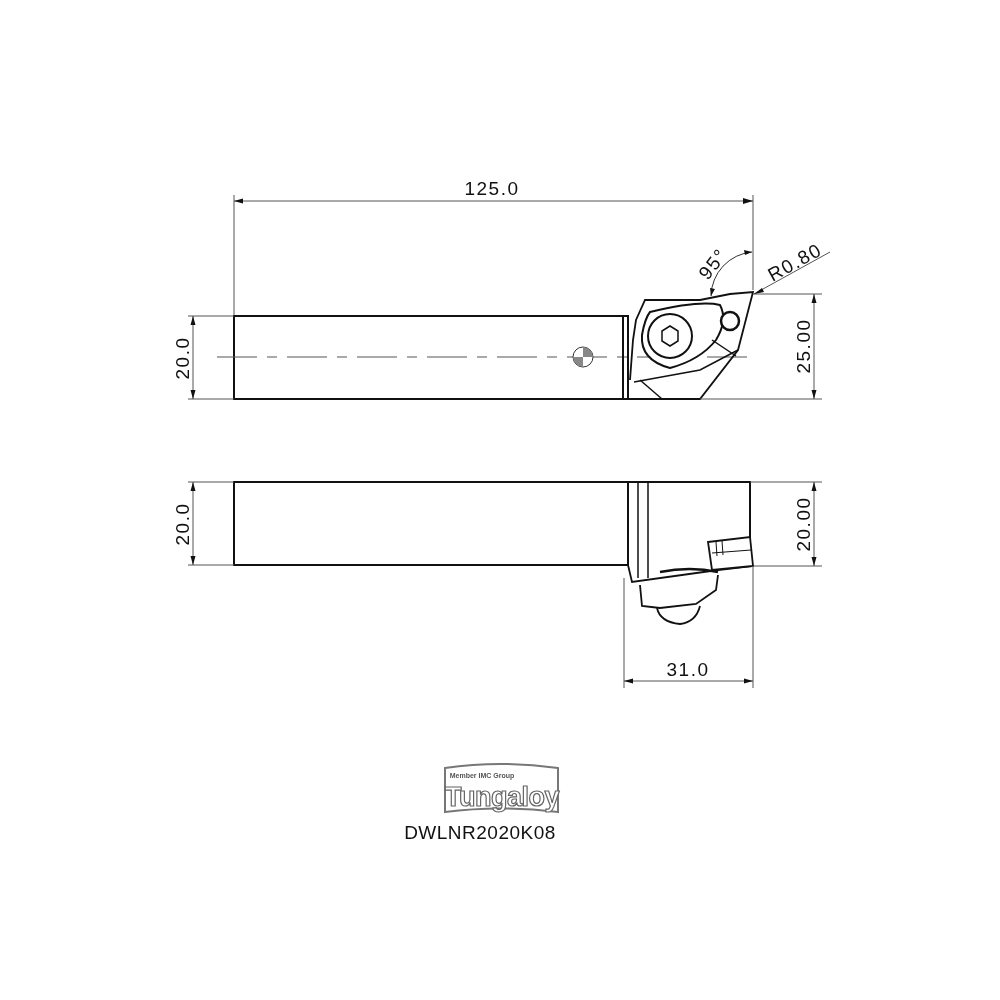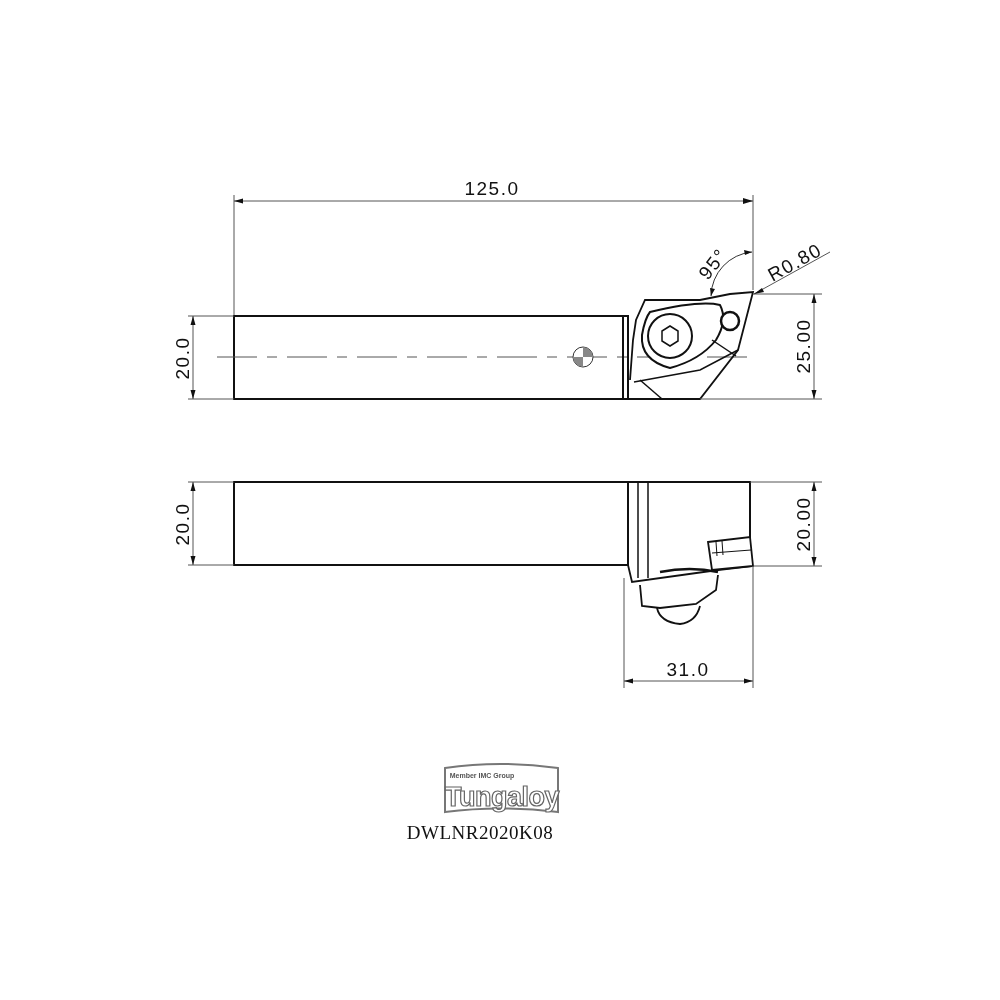--- a/index.html
+++ b/index.html
@@ -1,19 +1,19 @@
 <!DOCTYPE html>
 <html><head>
 <meta charset="utf-8">
 <style>
   html, body { margin: 0; padding: 0; background: #ffffff; }
   body { width: 1000px; height: 1000px; position: relative; overflow: hidden; font-family: "Liberation Sans", sans-serif; }
   svg { position: absolute; left: 0; top: 0; }
   .dimtxt { font-family: "Liberation Sans", sans-serif; font-size: 19px; fill: #111; letter-spacing: 1.5px; }
-  .part { position: absolute; left: 0; width: 960px; top: 822px; text-align: center; font-size: 19px; color: #111; letter-spacing: 0.5px; font-family: Liberation Serif, serif; }
+  .part { position: absolute; left: 0; width: 960px; top: 822px; text-align: center; font-size: 19px; color: #111; letter-spacing: 0.5px; font-family: Liberation Sans, sans-serif; }
 </style>
 </head>
 <body>
 
 <svg width="1000" height="1000" viewBox="0 0 1000 1000">
   <defs>
     <marker id="arr" markerWidth="10" markerHeight="6" refX="10" refY="3" orient="auto" markerUnits="userSpaceOnUse">
       <path d="M0,0 L10,3 L0,6 z" fill="#111"></path>
     </marker>
   </defs>

